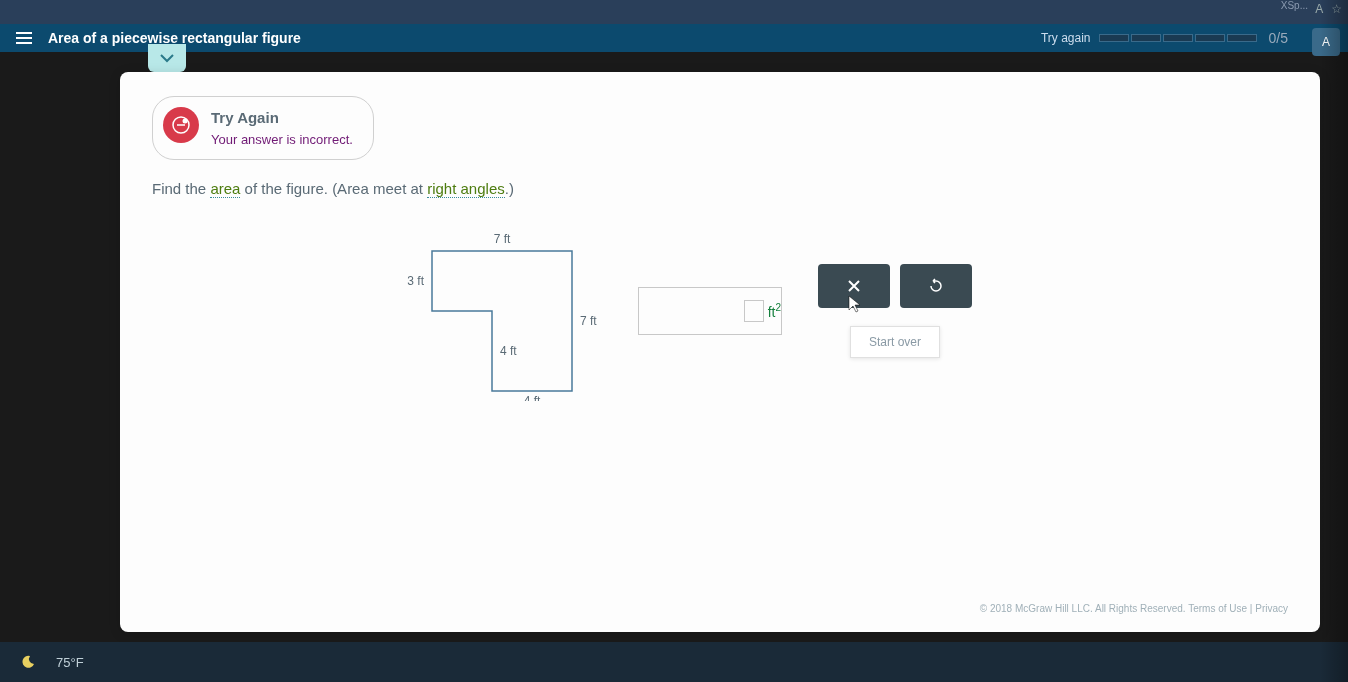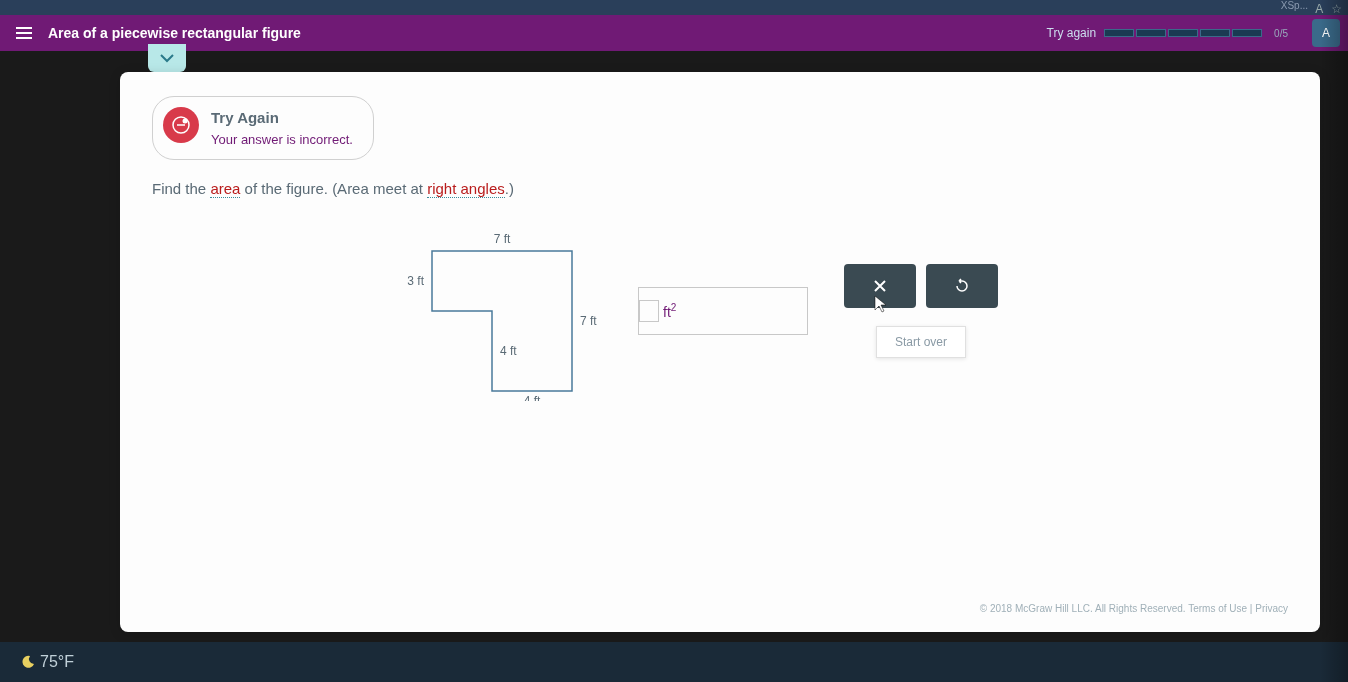--- a/index.html
+++ b/index.html
@@ -1,36 +1,36 @@
 <!DOCTYPE html>
 <html><head>
 <meta charset="utf-8">
 <style>
 * { margin: 0; padding: 0; box-sizing: border-box; font-family: Arial, Helvetica, sans-serif; }
 body { width: 1348px; height: 682px; background: #1a1a1a; overflow: hidden; position: relative; }
 
-.browser-top { height: 15px; background: #2a3f5a; width: 100%; }
+.browser-top { height: 24px; background: #2a3f5a; width: 100%; }
 
 .app-header {
-  background: #701a75;
-  height: 36px;
+  background: #0c4a6e;
+  height: 28px;
   display: flex;
   align-items: center;
   padding: 0 16px;
   color: #fff;
   position: relative;
 }
 .hamburger { display: flex; flex-direction: column; gap: 3px; margin-right: 16px; cursor: pointer; }
 .hamburger div { width: 16px; height: 2px; background: #fff; }
 .app-title { font-size: 14px; font-weight: 600; }
 .progress-area { position: absolute; right: 60px; display: flex; align-items: center; gap: 8px; }
 .progress-label { font-size: 12px; color: #cde; }
 .progress-bar { display: flex; gap: 2px; }
 .progress-seg { width: 30px; height: 8px; background: #1a3a52; border: 1px solid #3a6a8a; }
-.progress-count { font-size: 10px; color: #9ab; margin-left: 4px; }
+.progress-count { font-size: 14px; color: #9ab; margin-left: 4px; }
 .header-btn {
   position: absolute; right: 8px; top: 4px;
   width: 28px; height: 28px;
   background: #3a6a8a; border-radius: 4px;
   display: flex; align-items: center; justify-content: center;
   color: #fff; font-size: 12px;
 }
 .dropdown-tab {
   position: absolute; left: 148px; top: 44px;
   width: 38px; height: 28px;
@@ -61,34 +61,34 @@
 .feedback-icon {
   width: 36px; height: 36px; border-radius: 50%;
   background: #d83a4a;
   display: flex; align-items: center; justify-content: center;
 }
 .feedback-text { padding-top: 2px; }
 .feedback-title { font-size: 15px; font-weight: 600; color: #5a6a75; margin-bottom: 6px; }
 .feedback-sub { font-size: 13px; color: #701a75; }
 
 .question-text { font-size: 15px; color: #5a6a75; margin-bottom: 24px; }
-.term { color: #b91c1c; border-bottom: 1px dotted #3a8a9a; cursor: pointer; margin-top: 43px; }
+.term { color: #4d7c0f; border-bottom: 1px dotted #3a8a9a; cursor: pointer; margin-top: 43px; }
 
 .figure-row { display: flex; align-items: center; gap: 36px; padding-left: 250px; }
 
 .figure-svg { flex-shrink: 0; }
 .fig-label { font-size: 12px; fill: #5a6a75; }
 .fig-line { stroke: #4a7a9a; stroke-width: 1.5; fill: none; }
 
 .answer-box {
-  width: 170px; height: 48px;
+  width: 144px; height: 48px;
   border: 1px solid #c8c8c8;
-  display: flex; align-items: center; justify-content: flex-start;
+  display: flex; align-items: center; justify-content: flex-end;
   gap: 4px;
-  color: #701a75; font-size: 14px;
+  color: #15803d; font-size: 14px;
 }
 .answer-input {
   width: 20px; height: 22px;
   border: 1px solid #c8c8c8;
 }
 .unit sup { font-size: 10px; }
 
 .action-group { display: flex; flex-direction: column; align-items: center; gap: 18px; }
 .action-buttons { display: flex; gap: 10px; }
 .act-btn {
@@ -129,21 +129,21 @@
 .copyright {
   position: absolute; right: 32px; bottom: 18px;
   font-size: 10px; color: #a0b0b8;
 }
 
 .taskbar {
   position: absolute; bottom: 0; left: 0; right: 0;
   height: 40px; background: #1a2a38;
   display: flex; align-items: center; padding: 0 20px;
 }
-.weather { color: #c0d0d8; font-size: 16px; display: flex; align-items: center; gap: 4px; }
+.weather { color: #c0d0d8; font-size: 13px; display: flex; align-items: center; gap: 20px; }
 .weather-icon { width: 16px; height: 16px; }
 
 .right-edge {
   position: absolute; right: 0; top: 0;
   width: 28px; height: 100%;
   background: linear-gradient(90deg, transparent, rgba(0,0,0,0.3));
 }
 .browser-url {
   position: absolute; top: 0; right: 40px;
   font-size: 10px; color: #8a9ab0;

